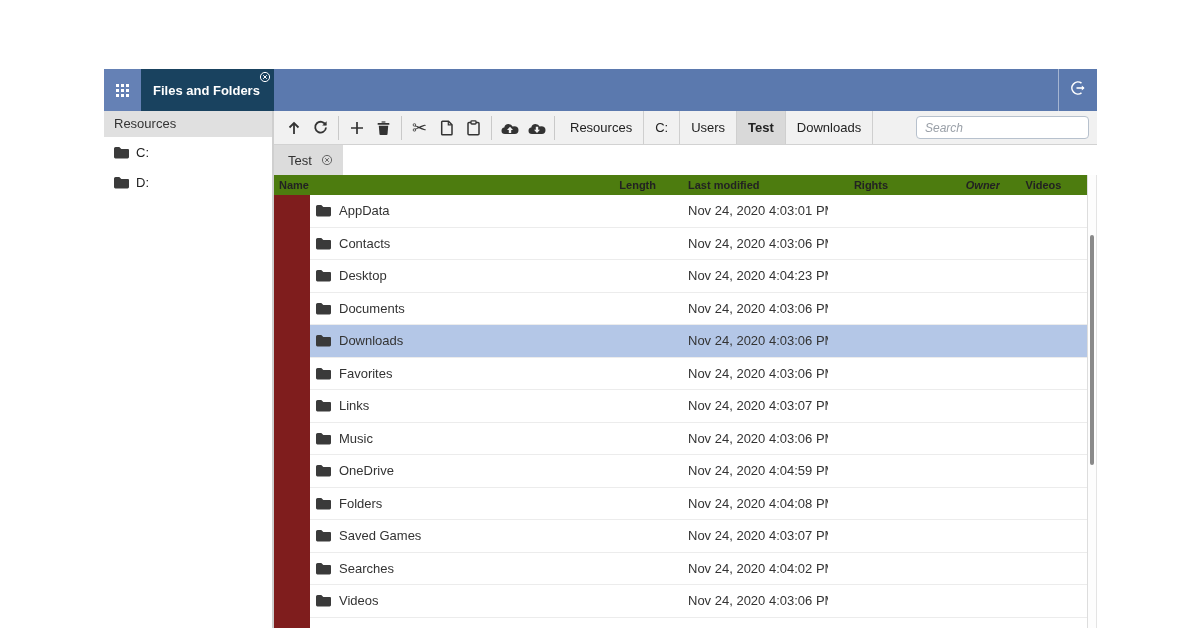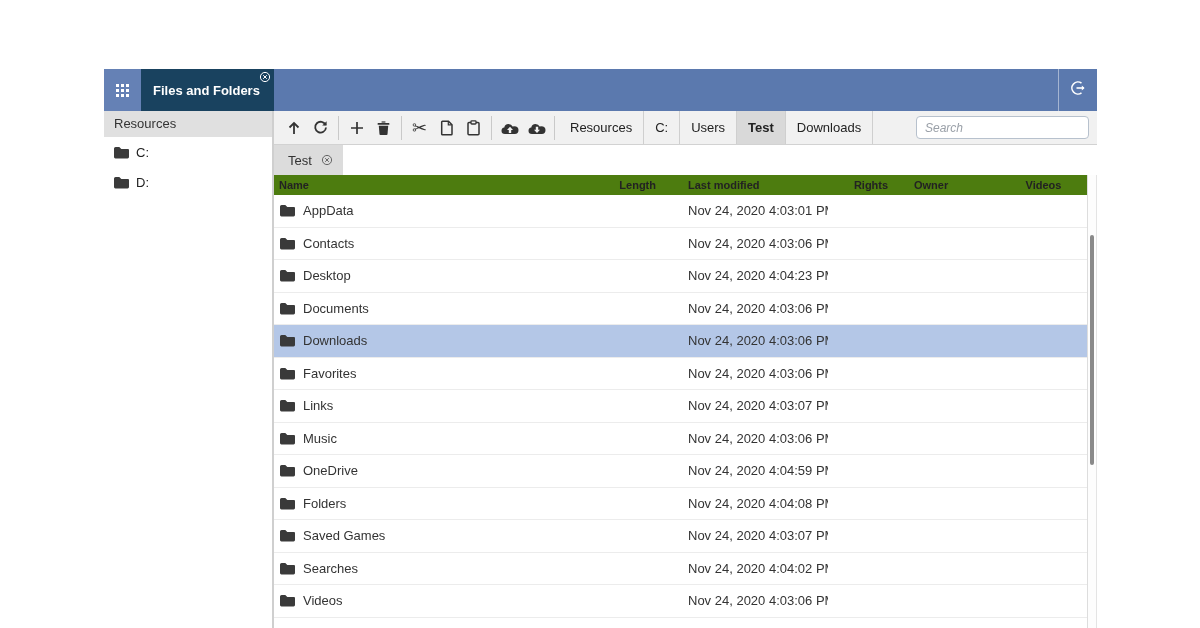--- a/index.html
+++ b/index.html
@@ -48,31 +48,31 @@
   
   .tabrow{height:30px;flex:0 0 30px;background:#fff;display:flex;align-items:stretch;}
   .doc-tab{background:#dcdcdc;display:flex;align-items:center;gap:9px;padding:0 10px 0 14px;
            font-size:13px;color:#333;cursor:pointer;}
 
   
   .content-body{flex:1;display:flex;min-height:0;}
   .table-area{flex:1;display:flex;flex-direction:column;min-width:0;}
   .thead{height:20px;flex:0 0 20px;background:#4d7c0f;display:flex;align-items:center;
          font-size:11px;font-weight:bold;color:#222;}
-  .rows{flex:1;overflow:hidden;background:#fca5a5;}
+  .rows{flex:1;overflow:hidden;background:#7f1d1d;padding-left:36px;}
   .row{height:32.5px;display:flex;align-items:center;font-size:13px;color:#333;
        border-bottom:1px solid #ececec;box-sizing:border-box;cursor:default;background:#fff;}
   .row.selected{background:#b4c7e7;}
   .cell{white-space:nowrap;overflow:hidden;}
   .c-name{flex:1;display:flex;align-items:center;padding-left:5px;min-width:0;}
   .c-name .icon{margin-right:7px;line-height:0;flex:0 0 auto;}
   .c-length{width:60px;flex:0 0 60px;text-align:right;}
   .c-mod{width:140px;flex:0 0 140px;margin-left:32px;text-align:left;}
   .c-rights{width:86px;flex:0 0 86px;text-align:center;}
-  .c-owner{width:86px;flex:0 0 86px;text-align:left;}
+  .c-owner{width:86px;flex:0 0 86px;text-align:right;font-style:italic;}
   .c-group{width:87px;flex:0 0 87px;text-align:center;}
 
   
   .scrollcol{width:10px;flex:0 0 10px;background:#fdfdfd;border-left:1px solid #ddd;border-right:1px solid #e4e4e4;
              position:relative;box-sizing:border-box;}
   .thumb{position:absolute;left:2px;top:60px;width:4px;height:230px;background:#8a8a8a;border-radius:2px;cursor:pointer;}
 </style>
 </head>
 <body>
 

